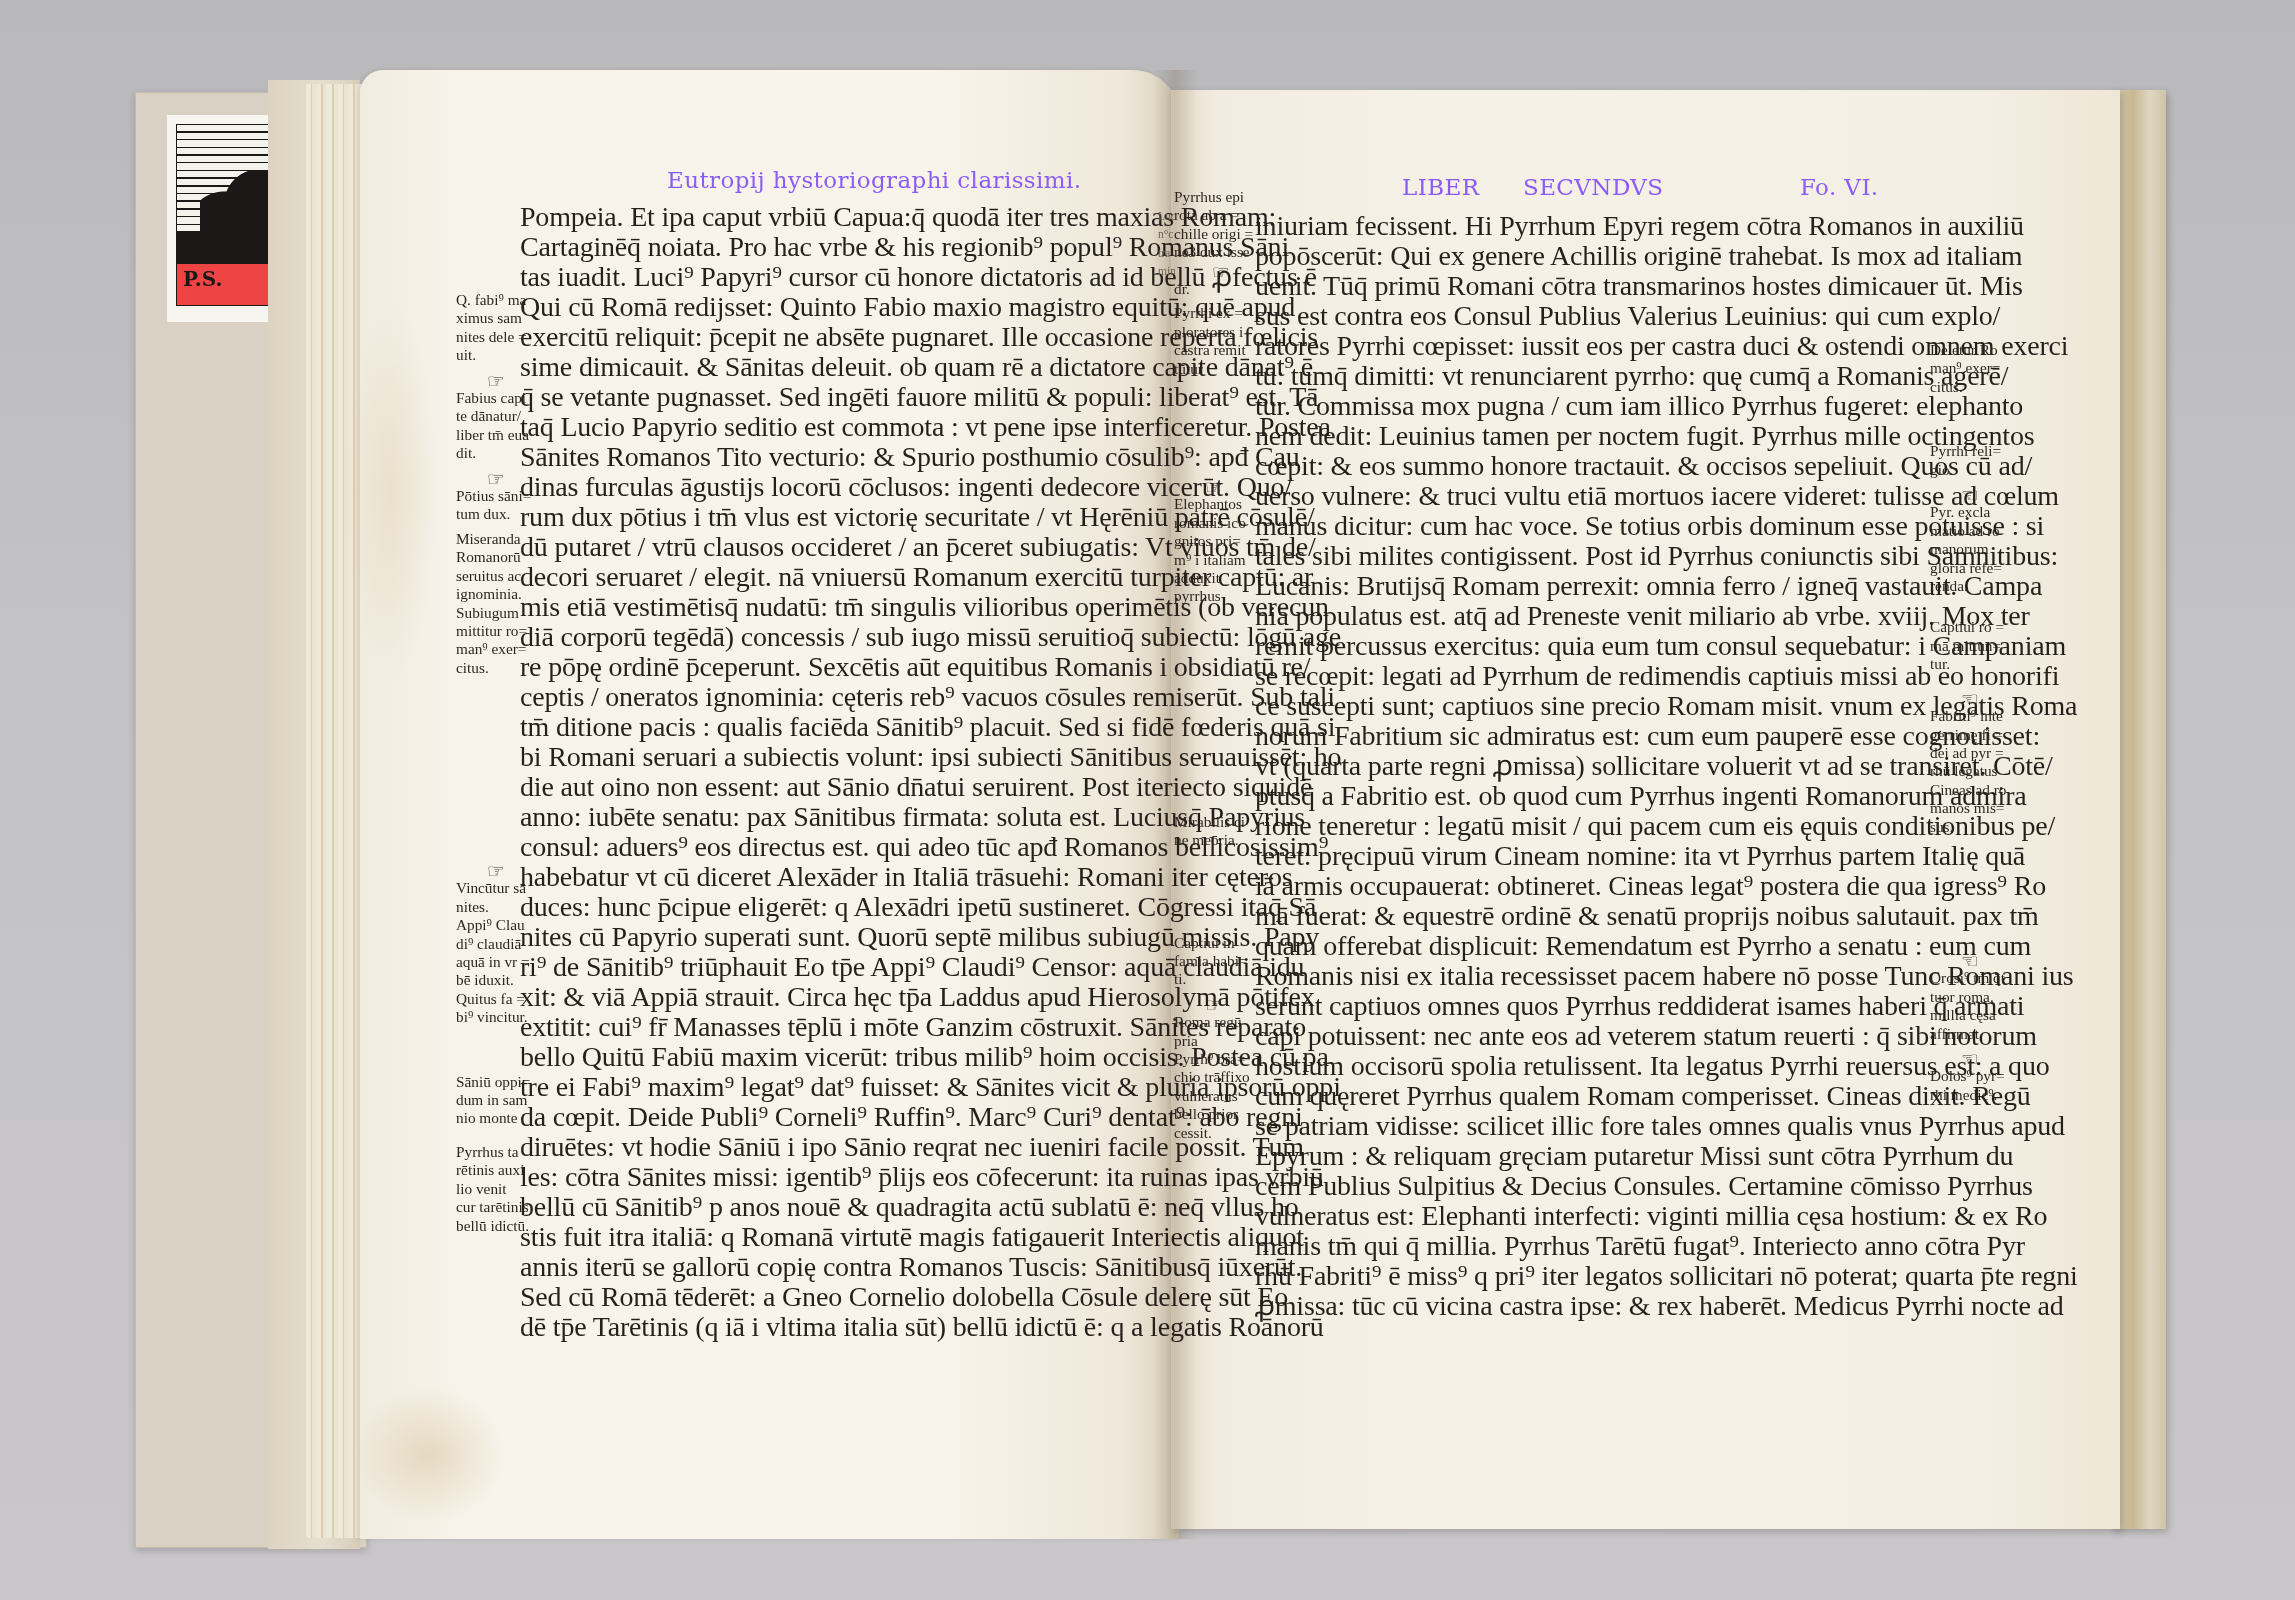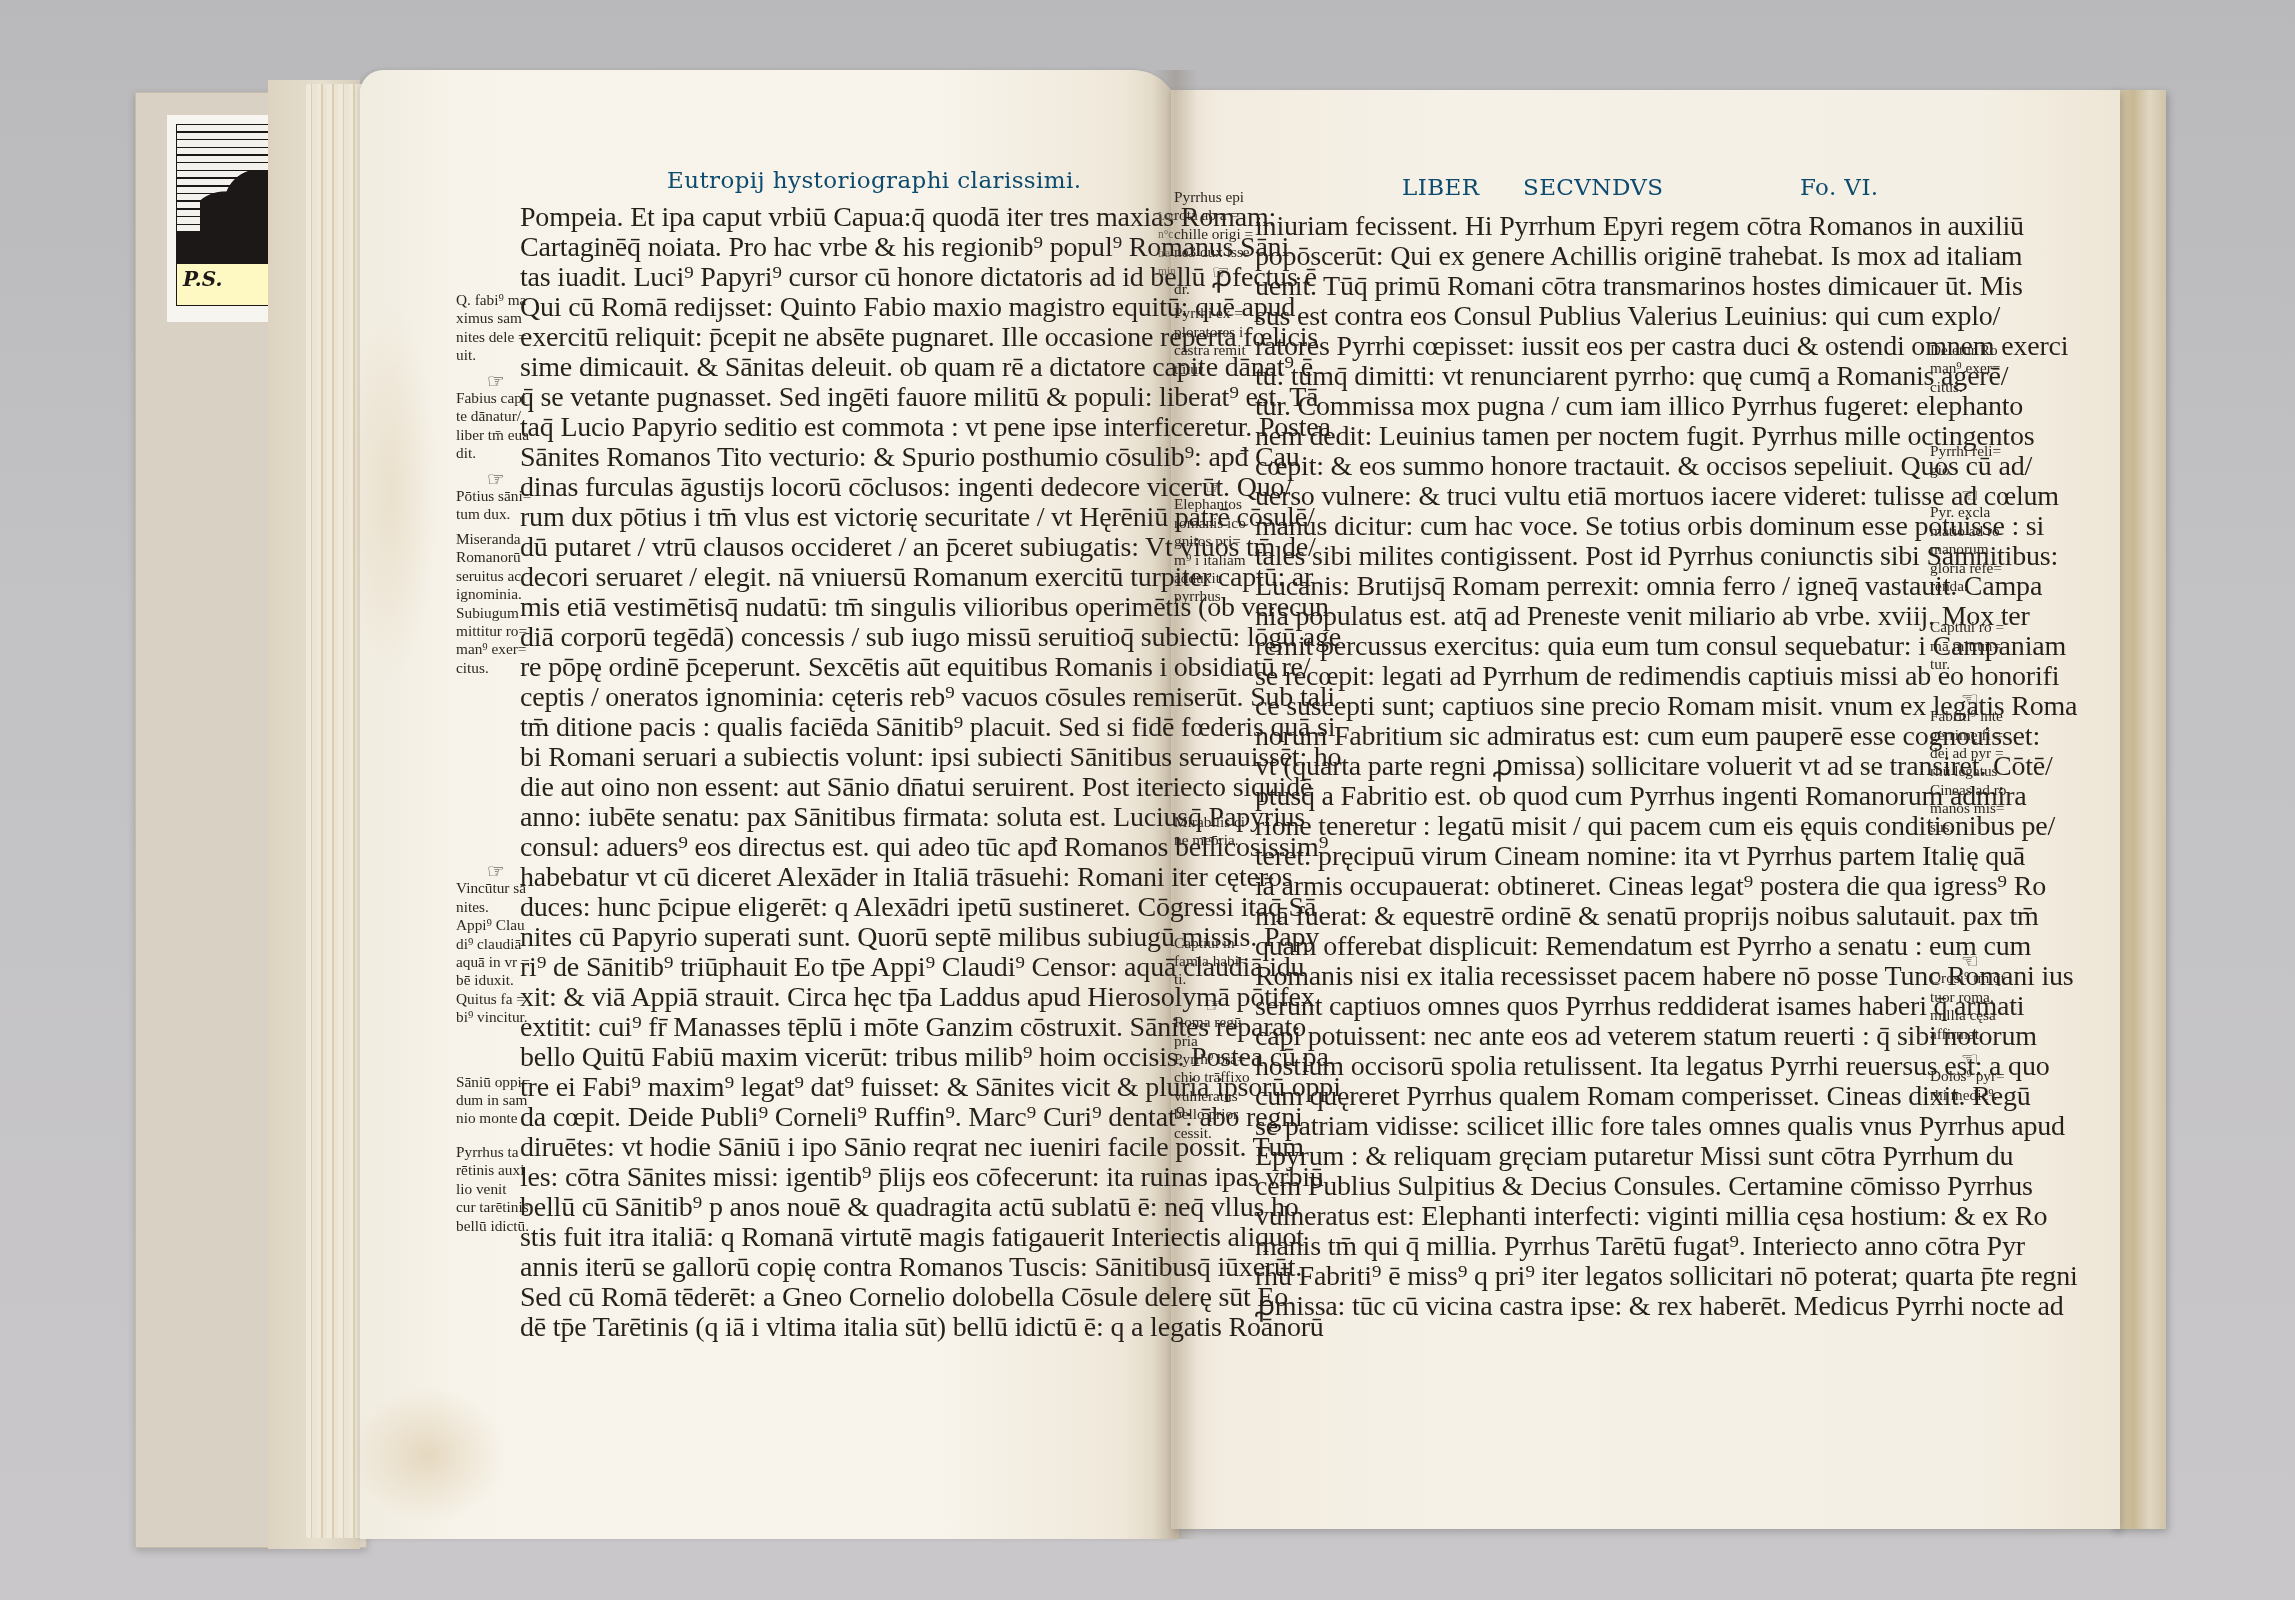--- a/index.html
+++ b/index.html
@@ -20,21 +20,21 @@
     left:2112px; top:90px; width:54px; height:1439px;
     background: linear-gradient(90deg,#d8cbb0,#c8b894 40%,#e0d7c3 70%,#cfc3a8);
     box-shadow: 1.5px 3.1px 7.7px rgba(0,0,0,0.22);
   }
   
   #bookplate {
     left:167px; top:115px; width:130px; height:207px; background:#f7f5ef;
   }
   #bookplate-frame {
     left:176px; top:124px; width:115px; height:180px;
-    border:1.5px solid #1c1818; background:#fef9c3; overflow:hidden;font-style:italic;
+    border:1.5px solid #1c1818; background:#ef4444; overflow:hidden;
   }
   #bookplate-frame .sky {
     position:absolute; left:0; top:0; width:100%; height:107px;
     background: repeating-linear-gradient(180deg,#f4f2ec 0 6.1px,#1c1818 6.1px 7.7px);
   }
   #bookplate-frame .trees {
     position:absolute; left:23px; top:46px; width:99px; height:84px;
     background: radial-gradient(circle at 60% 40%, #1c1818 0 45%, transparent 46%),
                 radial-gradient(circle at 25% 70%, #1c1818 0 40%, transparent 41%);
   }
@@ -71,21 +71,21 @@
   }
   #gutter-shadow {
     left:1152px; top:70px; width:46px; height:1469px;
     background: linear-gradient(90deg,rgba(0,0,0,0) 0%,rgba(80,60,30,0.18) 50%,rgba(0,0,0,0) 100%);
   }
   
   .stain { border-radius:50%; background: radial-gradient(ellipse at center, rgba(200,170,120,0.35), rgba(200,170,120,0) 70%); }
 
   
   .running-head {
-    color:#0c4a6e; font-family:"DejaVu Serif", serif; font-size:23px; letter-spacing:0.4px;
+    color:#8b5cf6; font-family:"DejaVu Serif", serif; font-size:23px; letter-spacing:0.4px;
   }
   .main-text {
     color:#261f1a; font-family:"Liberation Serif", serif; font-size:28px; line-height:30px;
     white-space:nowrap; letter-spacing:-0.2px;
   }
   .main-text div { height:30px; }
   .gloss {
     color:#2e2620; font-family:"Liberation Serif", serif; font-size:15.3px; line-height:18.4px;
     white-space:nowrap;
   }

